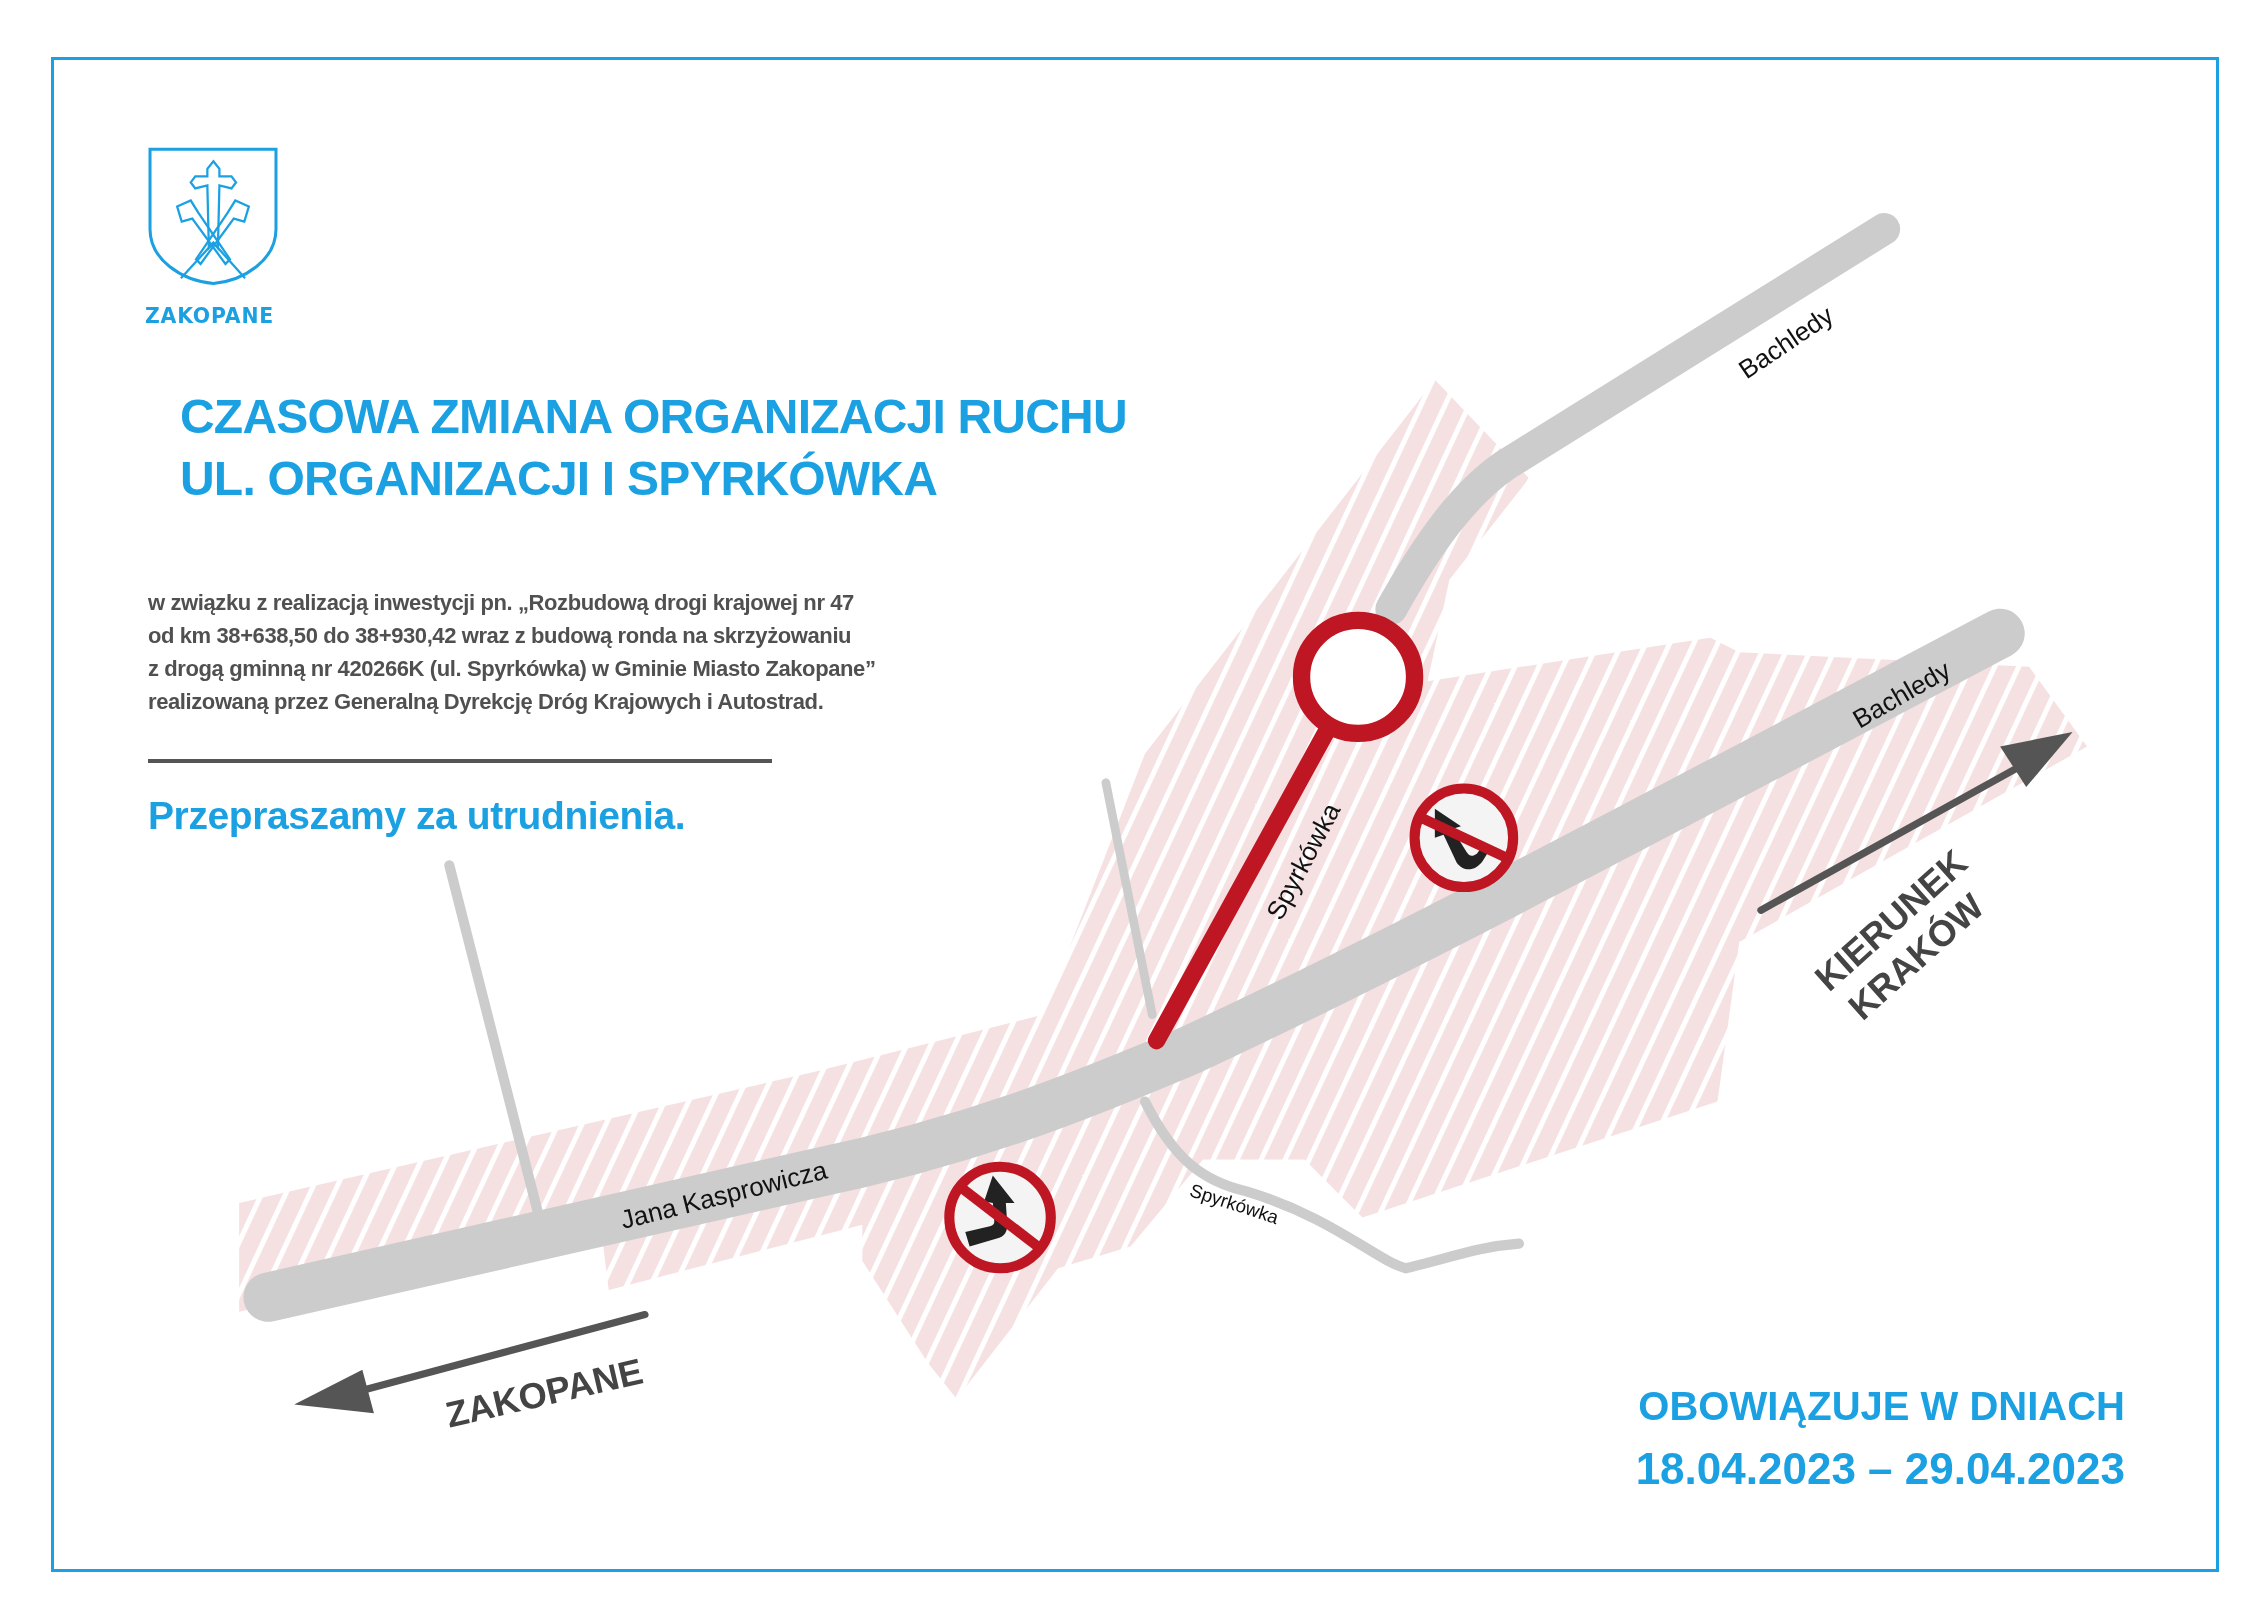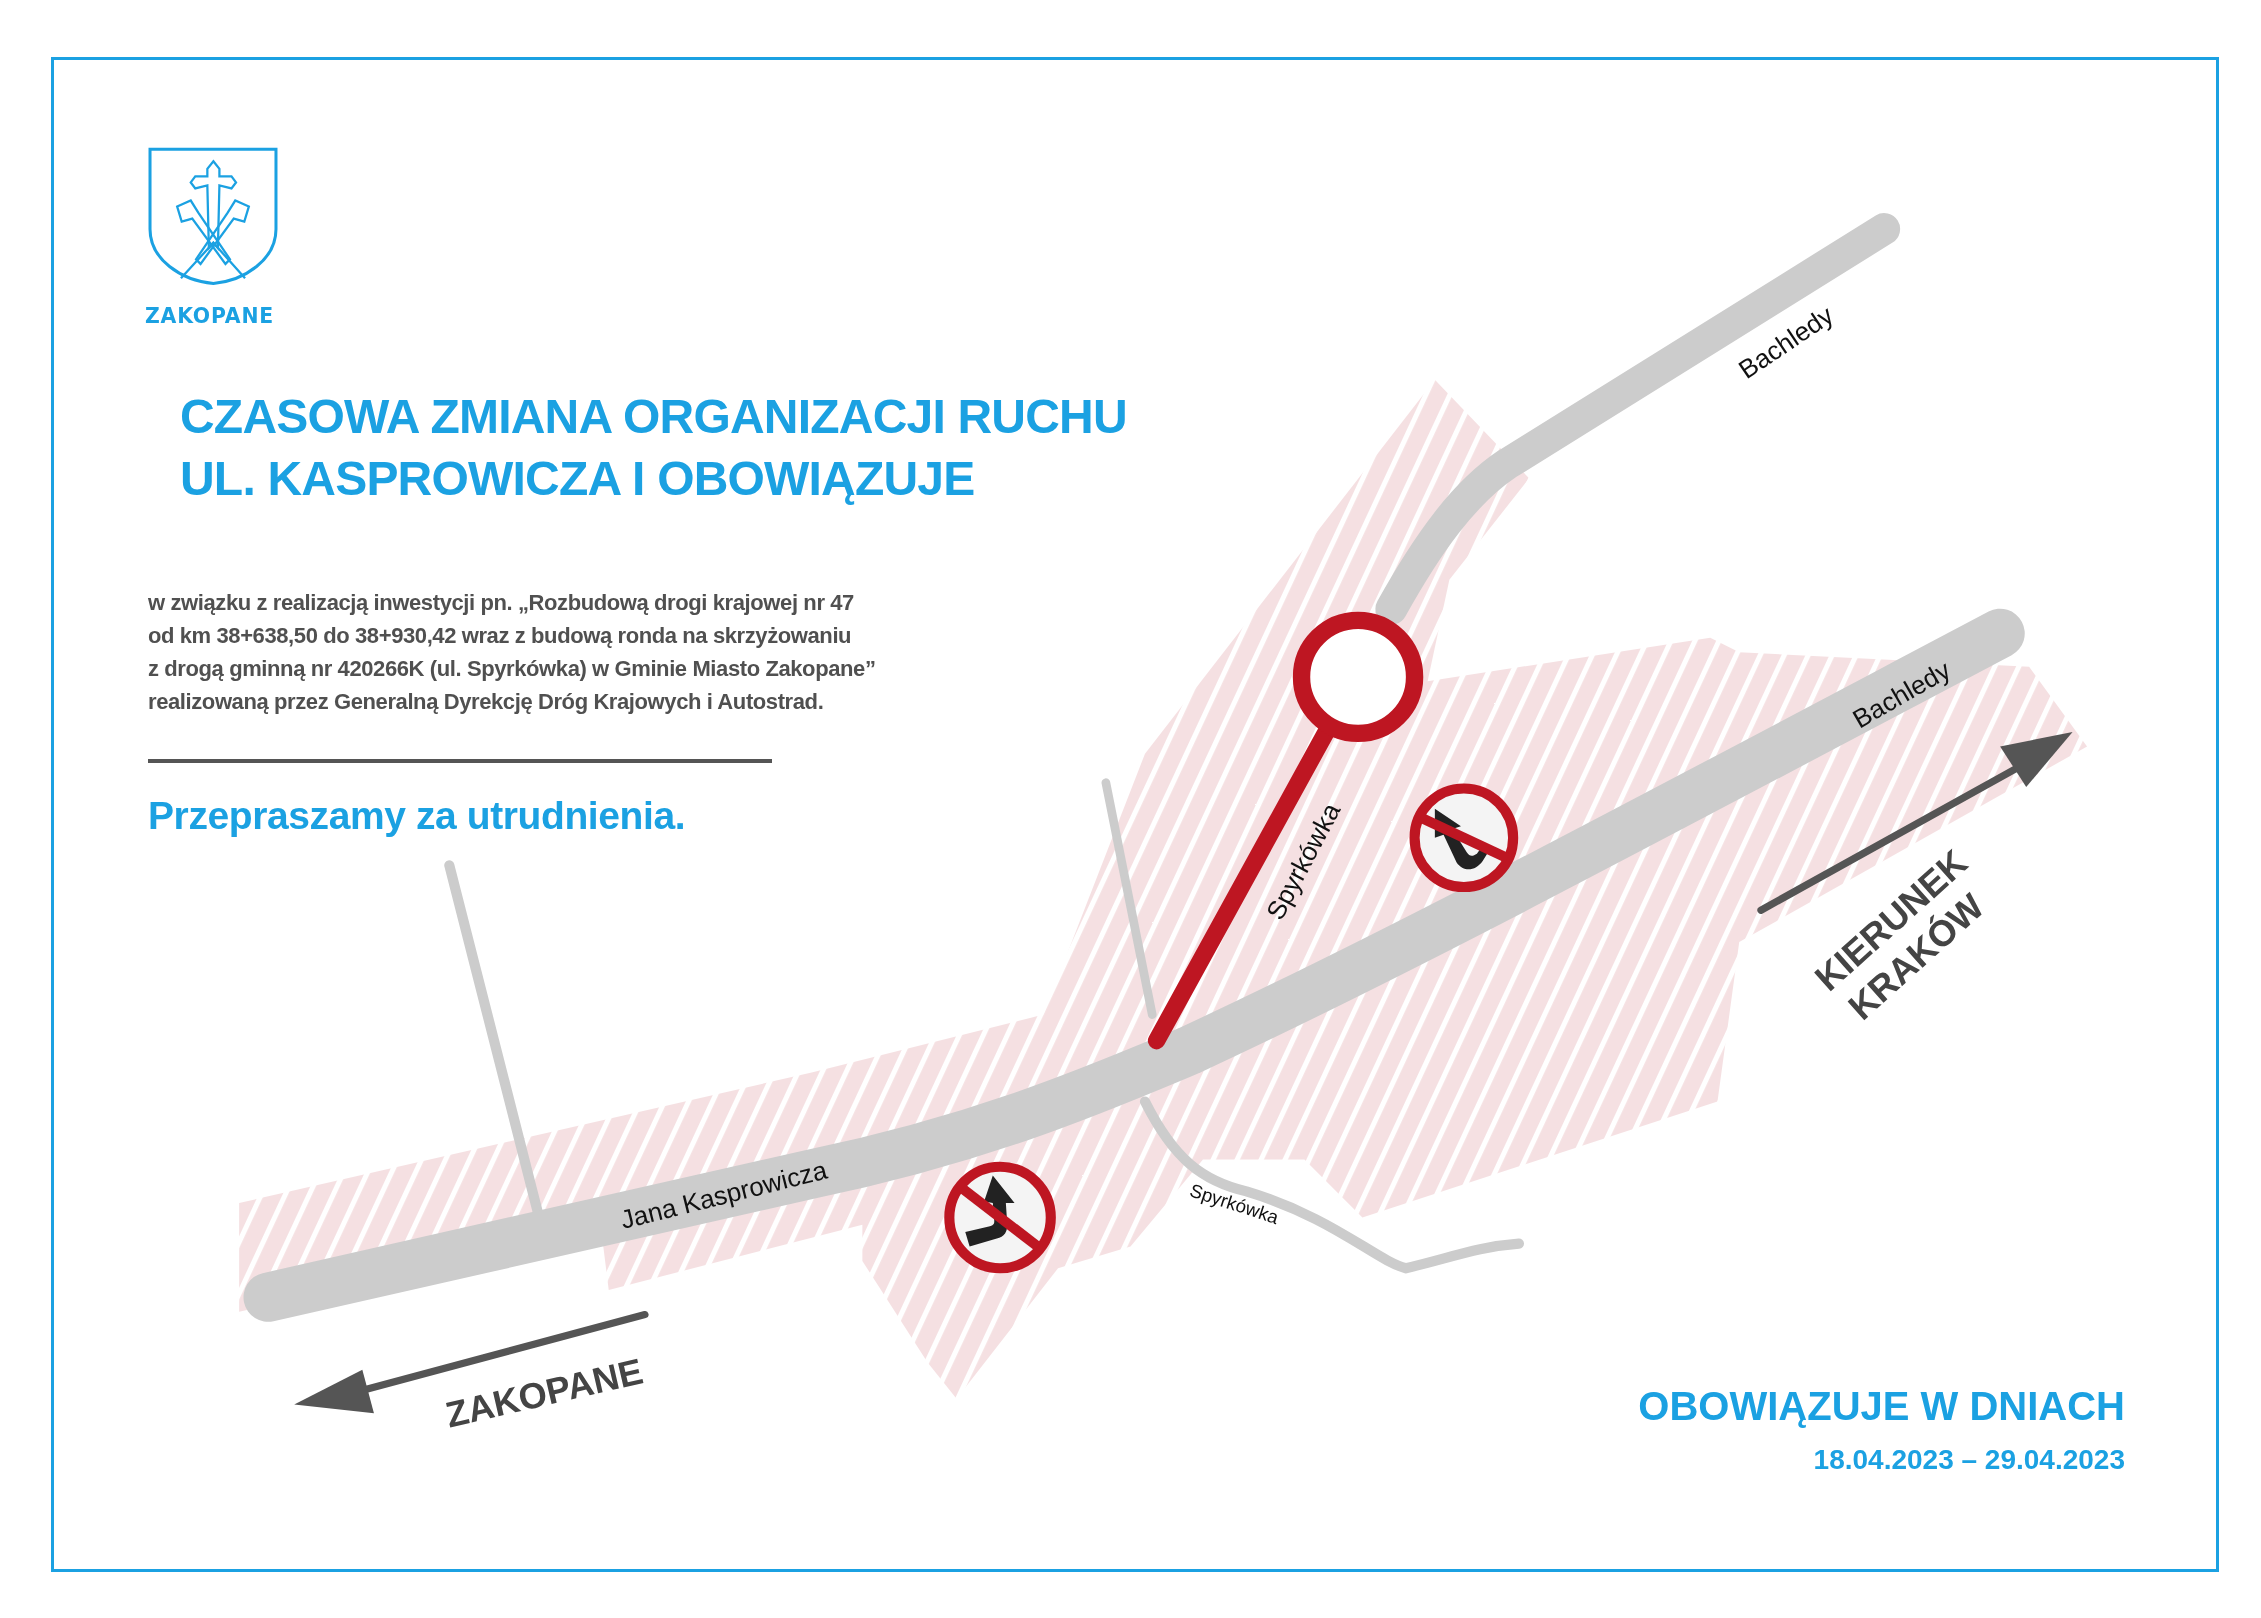--- a/index.html
+++ b/index.html
@@ -8,21 +8,21 @@
   svg.map{position:absolute;left:0;top:0;}
   .logo{position:absolute;left:147px;top:146px;width:132px;height:140px;}
   .logo-label{position:absolute;left:145px;top:304px;font-family:"DejaVu Sans",sans-serif;font-weight:bold;font-size:20.4px;color:#1ba1e2;letter-spacing:0.8px;}
   .title{position:absolute;left:148px;top:386px;color:#1ba1e2;font-weight:bold;font-size:48px;line-height:62px;letter-spacing:-0.8px;}
   .title div{white-space:nowrap;margin-left:32px;}
   .body-text{position:absolute;left:148px;top:586px;color:#505050;font-weight:bold;font-size:22px;line-height:33px;letter-spacing:-0.4px;}
   .body-text div{white-space:nowrap;}
   .divider{position:absolute;left:148px;top:759px;width:624px;height:3.8px;background:#555;}
   .apology{position:absolute;left:148px;top:794px;color:#1ba1e2;font-weight:bold;font-size:39px;white-space:nowrap;letter-spacing:-0.4px;}
   .valid-title{position:absolute;right:136px;top:1384px;color:#1ba1e2;font-weight:bold;font-size:40px;white-space:nowrap;text-align:center;}
-  .valid-dates{position:absolute;right:136px;top:1444px;color:#1ba1e2;font-weight:bold;font-size:28px;white-space:nowrap;text-align:right;margin-left:36px;}
+  .valid-dates{position:absolute;right:136px;top:1444px;color:#1ba1e2;font-weight:bold;font-size:44px;white-space:nowrap;text-align:right;margin-left:36px;}
 </style>
 </head>
 <body>
 
 <div class="frame"></div>
 
 <svg class="map" width="2261" height="1619" viewBox="0 0 1560 1117">
   <defs>
     <pattern id="hatch" patternUnits="userSpaceOnUse" width="15" height="15" patternTransform="rotate(25)">
       <rect width="15" height="15" fill="#f5e0e2"></rect>
@@ -81,21 +81,21 @@
     <path d="M88 20 L96 30 L96 40 L112 40 L118 48 L112 56 L96 52 L94 135 L88 128 L82 135 L80 52 L64 56 L58 48 L64 40 L80 40 L80 30 Z"></path>
     <path d="M40 80 L58 72 L68 88 L110 150 L104 156 L60 96 L46 100 Z"></path>
     <path d="M135 80 L117 72 L107 88 L65 150 L71 156 L115 96 L129 100 Z"></path>
     <path d="M45 175 L88 128 L130 175"></path>
   </g>
 </svg>
 <div class="logo-label">ZAKOPANE</div>
 
 <div class="title">
   <div>CZASOWA ZMIANA ORGANIZACJI RUCHU</div>
-  <div>UL. KASPROWICZA I OBOWIĄZUJE</div>
+  <div>UL. ORGANIZACJI I SPYRKÓWKA</div>
 </div>
 
 <div class="body-text">
   <div>w związku z realizacją inwestycji pn. „Rozbudową drogi krajowej nr 47</div>
   <div>od km 38+638,50 do 38+930,42 wraz z budową ronda na skrzyżowaniu</div>
   <div>z drogą gminną nr 420266K (ul. Spyrkówka) w Gminie Miasto Zakopane”</div>
   <div>realizowaną przez Generalną Dyrekcję Dróg Krajowych i Autostrad.</div>
 </div>
 
 <div class="divider"></div>

